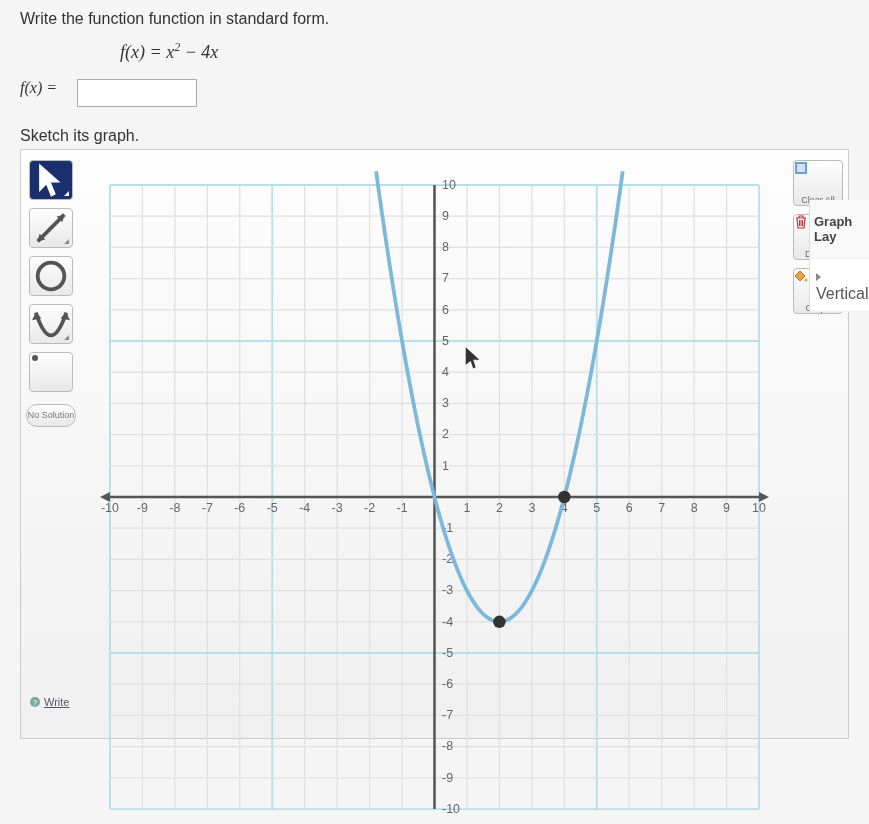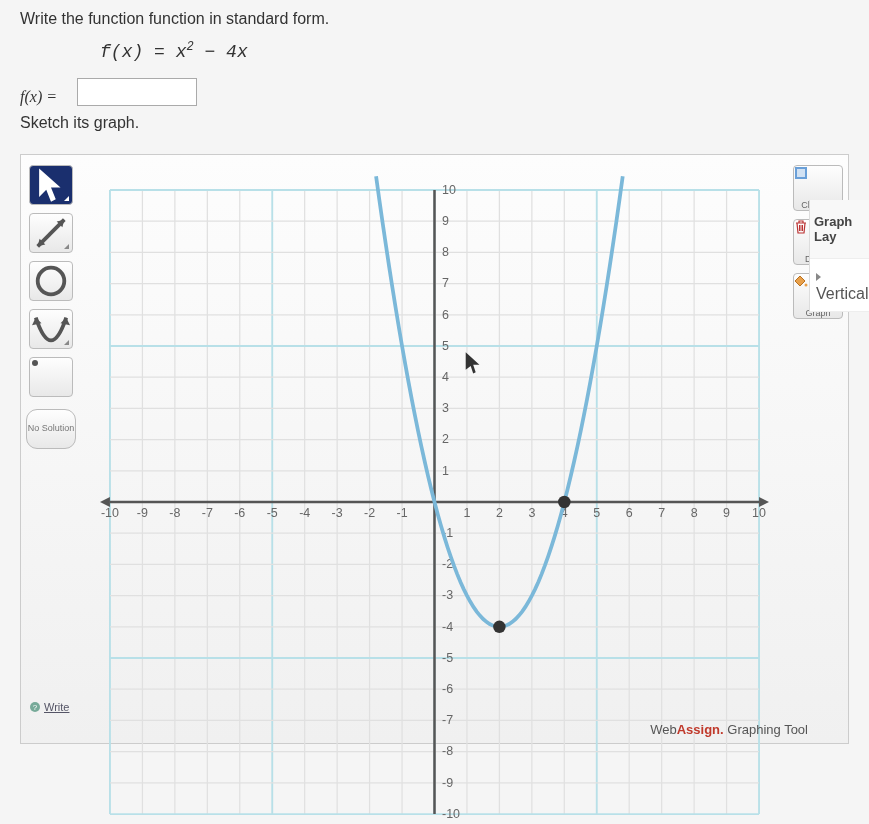--- a/index.html
+++ b/index.html
@@ -6,26 +6,26 @@
   body {
     font-family: Arial, Helvetica, sans-serif;
     background: #f5f5f5;
     width: 869px;
     height: 824px;
     padding: 10px 20px;
     color: #333;
     position: relative;
   }
   .question-text { font-size: 16px; color: #333; margin-bottom: 12px; }
-  .equation { font-family: Liberation Mono, monospace; font-size: 18px; font-style: italic; margin: 8px 0 16px 80px; }
+  .equation { font-family: Liberation Serif, serif; font-size: 18px; font-style: italic; margin: 8px 0 16px 100px; }
   .equation sup { font-size: 12px; }
-  .answer-row { display:flex; align-items:flex-end; gap:20px; margin-bottom:8px; }
+  .answer-row { display:flex; align-items:flex-start; gap:20px; margin-bottom:20px; }
   .answer-label { font-family:'Times New Roman', serif; font-style: italic; font-size:16px; }
   .answer-input { width:120px; height:28px; border: 1px solid #aaa; background:#fff; padding:2px 6px; font-size:14px; }
-  .sketch-text { font-size:16px; margin-bottom:22px; }
+  .sketch-text { font-size:16px; margin-bottom:4px; }
 
   .graph-container {
     border: 1px solid #ccc;
     background: linear-gradient(#fdfdfd,#f0f0f0);
     height: 590px;
     position: relative;
     display:flex;
   }
   .toolbar {
     width: 60px;
@@ -41,21 +41,21 @@
     border:1px solid #bbb;
     border-radius:4px;
     display:flex; align-items:center; justify-content:center;
     cursor:pointer;
     position:relative;
     color:#555;
   }
   .tool-btn.active { background:#1a2f6e; color:#fff; }
   .tool-corner { position:absolute; right:3px; bottom:3px; width:0;height:0; border-left:5px solid transparent; border-bottom:5px solid #888;}
   .tool-btn.active .tool-corner { border-bottom-color:#fff; }
-  .nosol-btn { width:50px; height:40px; font-size:9px; text-align:center; line-height:1.1; color:#777; background:linear-gradient(#fefefe,#e8e8e8); border:1px solid #bbb; border-radius:11px; display:flex;align-items:center;justify-content:center; cursor:pointer; margin-top:4px;}
+  .nosol-btn { width:50px; height:23px; font-size:9px; text-align:center; line-height:1.1; color:#777; background:linear-gradient(#fefefe,#e8e8e8); border:1px solid #bbb; border-radius:11px; display:flex;align-items:center;justify-content:center; cursor:pointer; margin-top:4px;}
 
   .graph-area {
     flex:1;
     padding: 8px 4px;
     position:relative;
     display:flex;
     flex-direction:column;
   }
   .svg-wrap { flex:1; }
   svg { width:100%; height:100%; }
@@ -289,23 +289,20 @@
   </div>
 
   <a class="help-link">
     <svg width="12" height="12">
         <circle cx="6" cy="6" r="5" fill="#7a9"></circle>
         <text x="6" y="9" font-size="8" text-anchor="middle" fill="#fff">?</text>
       </svg>
     <span>Write</span>
   </a>
 
-  <div class="footer">
-    <span class="wa">Web</span><span class="assign">Assign.</span><span> Graphing Tool</span>
-  </div>
 </div>
 
 <div class="side-panel">
   <div class="layers-header">Graph Lay</div>
   <div class="layers-item">
     <span class="arrow-r"></span><span>Vertical</span>
   </div>
 </div>
 
 </body></html>

